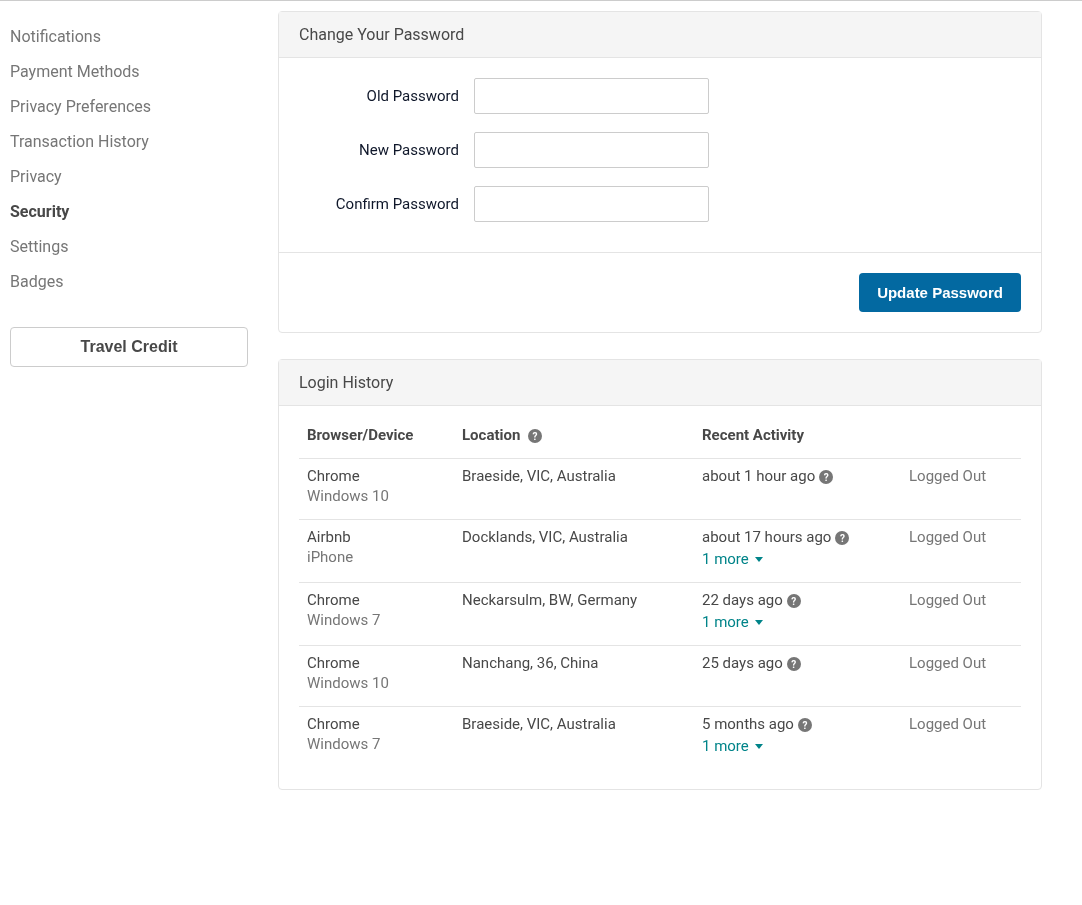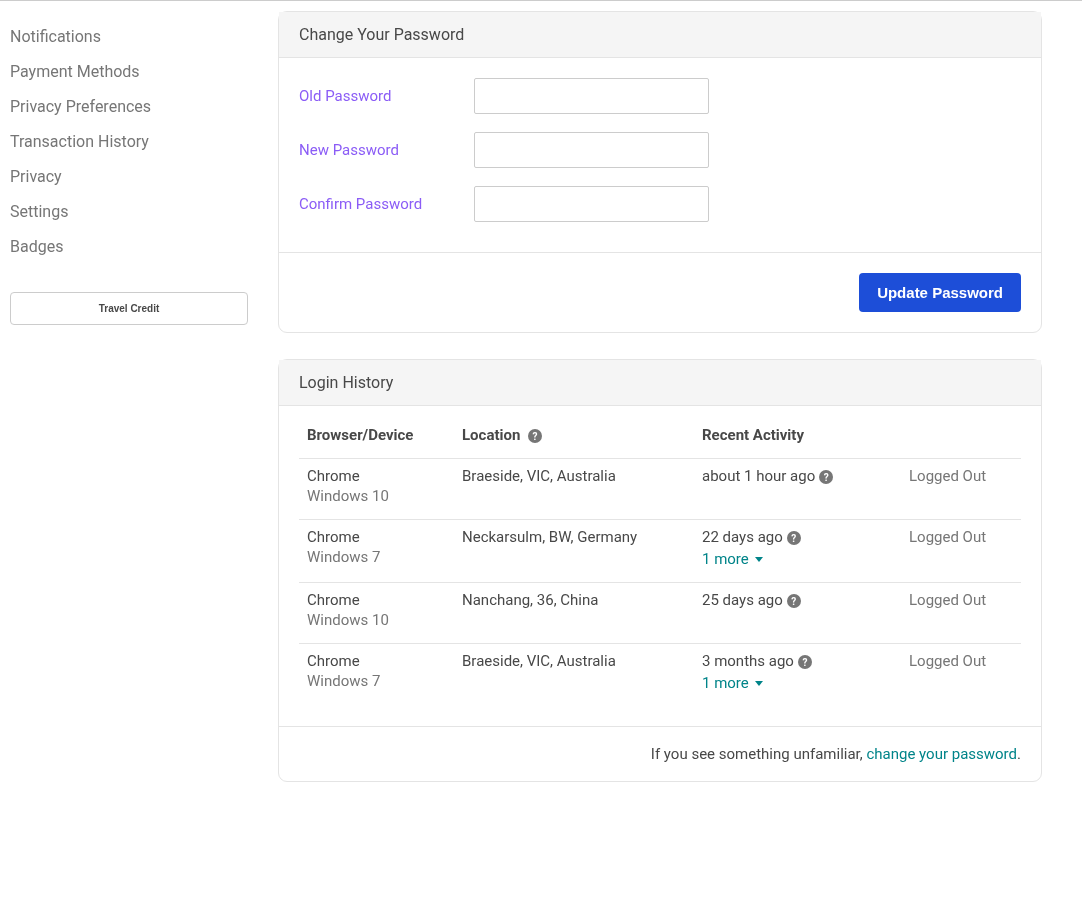--- a/index.html
+++ b/index.html
@@ -30,73 +30,74 @@
       color: #484848;
       font-weight: 700;
     }
     .travel-credit {
       margin-top: 28px;
       width: 100%;
       border: 1px solid #ccc;
       border-radius: 4px;
       background: #fff;
       padding: 10px 12px;
-      font-size: 10px;
+      font-size: 16px;
       font-weight: 700;
       color: #484848;
       text-align: center;
       cursor: pointer;
     }
     .main {
       flex: 1;
       padding-top: 10px;
       padding-right: 30px;
     }
     .panel {
       border: 1px solid #e4e4e4;
-      border-radius: 9px;
+      border-radius: 4px;
       background: #fff;
       margin-bottom: 26px;
     }
     .panel-header {
       background: #f5f5f5;
       padding: 13px 20px;
       font-size: 16px;
       color: #484848;
       border-bottom: 1px solid #e4e4e4;
     }
     .panel-body {
       padding: 20px 20px 30px;
     }
     .form-row {
       display: flex;
       align-items: center;
       margin-bottom: 18px;
     }
     .form-label {
       width: 175px;
-      font-size: 15px;
-      color: #8b5cf6;
+      text-align: right;
+      font-size: 15px;
+      color: #0f172a;
       padding-right: 15px;
     }
     .form-input {
       width: 235px;
       height: 36px;
       border: 1px solid #ccc;
       border-radius: 2px;
       font-size: 15px;
       padding: 0 10px;
     }
     .panel-footer {
       border-top: 1px solid #e4e4e4;
       padding: 20px;
       text-align: right;
     }
     .btn-primary {
-      background: #1d4ed8;
+      background: #0369a1;
       color: #fff;
       font-weight: 700;
       border: none;
       border-radius: 4px;
       padding: 11px 18px;
       font-size: 15px;
       cursor: pointer;
     }
     .table {
       width: 100%;
@@ -174,20 +175,21 @@
 <body>
 
 <div class="top-border"></div>
 <div class="container">
   <aside class="sidebar">
     <div class="sidebar-item">Notifications</div>
     <div class="sidebar-item">Payment Methods</div>
     <div class="sidebar-item">Privacy Preferences</div>
     <div class="sidebar-item">Transaction History</div>
     <div class="sidebar-item">Privacy</div>
+    <div class="sidebar-item active">Security</div>
     <div class="sidebar-item">Settings</div>
     <div class="sidebar-item">Badges</div>
     <button class="travel-credit">Travel Credit</button>
   </aside>
 
   <main class="main">
 
     <section class="panel">
       <header class="panel-header">Change Your Password</header>
       <div class="panel-body">
@@ -231,20 +233,32 @@
                   <div class="device-sub">Windows 10</div>
                 </td>
                 <td class="col-location">Braeside, VIC, Australia</td>
                 <td class="col-activity">
                   <div><span>about 1 hour ago</span><span class="help-icon">?</span></div>
                 </td>
                 <td class="col-status status-col">Logged Out</td>
               </tr>
               <tr>
                 <td class="col-browser">
+                  <div>Airbnb</div>
+                  <div class="device-sub">iPhone</div>
+                </td>
+                <td class="col-location">Docklands, VIC, Australia</td>
+                <td class="col-activity"><div><span>about 17 hours ago</span><span class="help-icon">?</span></div><div class="more-link">
+                    <span>1 more</span>
+                    <span class="caret-down"></span>
+                  </div></td>
+                <td class="col-status status-col">Logged Out</td>
+              </tr>
+              <tr>
+                <td class="col-browser">
                   <div>Chrome</div>
                   <div class="device-sub">Windows 7</div>
                 </td>
                 <td class="col-location">Neckarsulm, BW, Germany</td>
                 <td class="col-activity"><div><span>22 days ago</span><span class="help-icon">?</span></div><div class="more-link">
                     <span>1 more</span>
                     <span class="caret-down"></span>
                   </div></td>
                 <td class="col-status status-col">Logged Out</td>
               </tr>
@@ -258,27 +272,24 @@
                   <div><span>25 days ago</span><span class="help-icon">?</span></div>
                 </td>
                 <td class="col-status status-col">Logged Out</td>
               </tr>
               <tr>
                 <td class="col-browser">
                   <div>Chrome</div>
                   <div class="device-sub">Windows 7</div>
                 </td>
                 <td class="col-location">Braeside, VIC, Australia</td>
-                <td class="col-activity"><div><span>3 months ago</span><span class="help-icon">?</span></div><div class="more-link">
+                <td class="col-activity"><div><span>5 months ago</span><span class="help-icon">?</span></div><div class="more-link">
                     <span>1 more</span>
                     <span class="caret-down"></span>
                   </div></td>
                 <td class="col-status status-col">Logged Out</td>
               </tr>
             </tbody>
         </table>
-      </div>
-      <div class="panel-bottom-note">
-        <span>If you see something unfamiliar, </span><span class="link-teal">change your password</span><span>.</span>
       </div>
     </section>
   </main>
 </div>
 
 </body></html>

